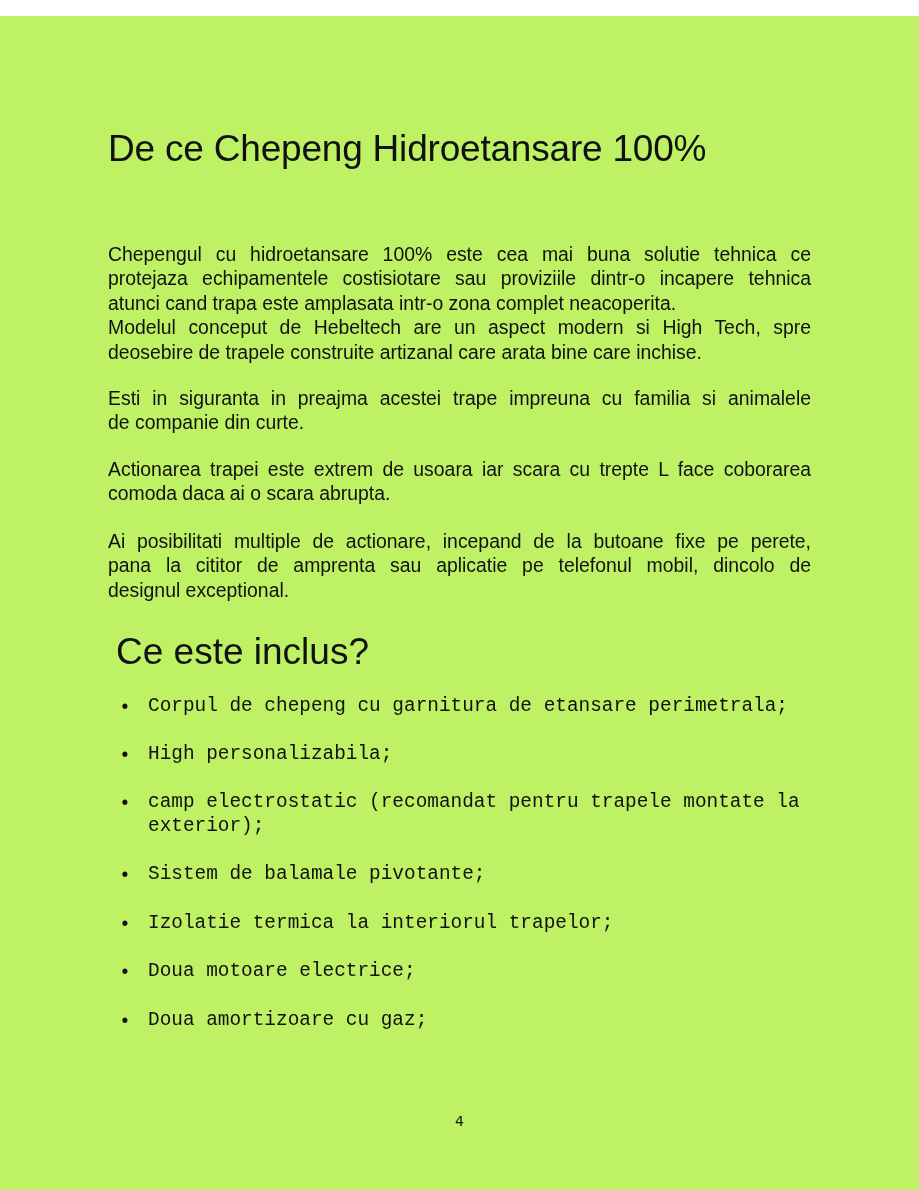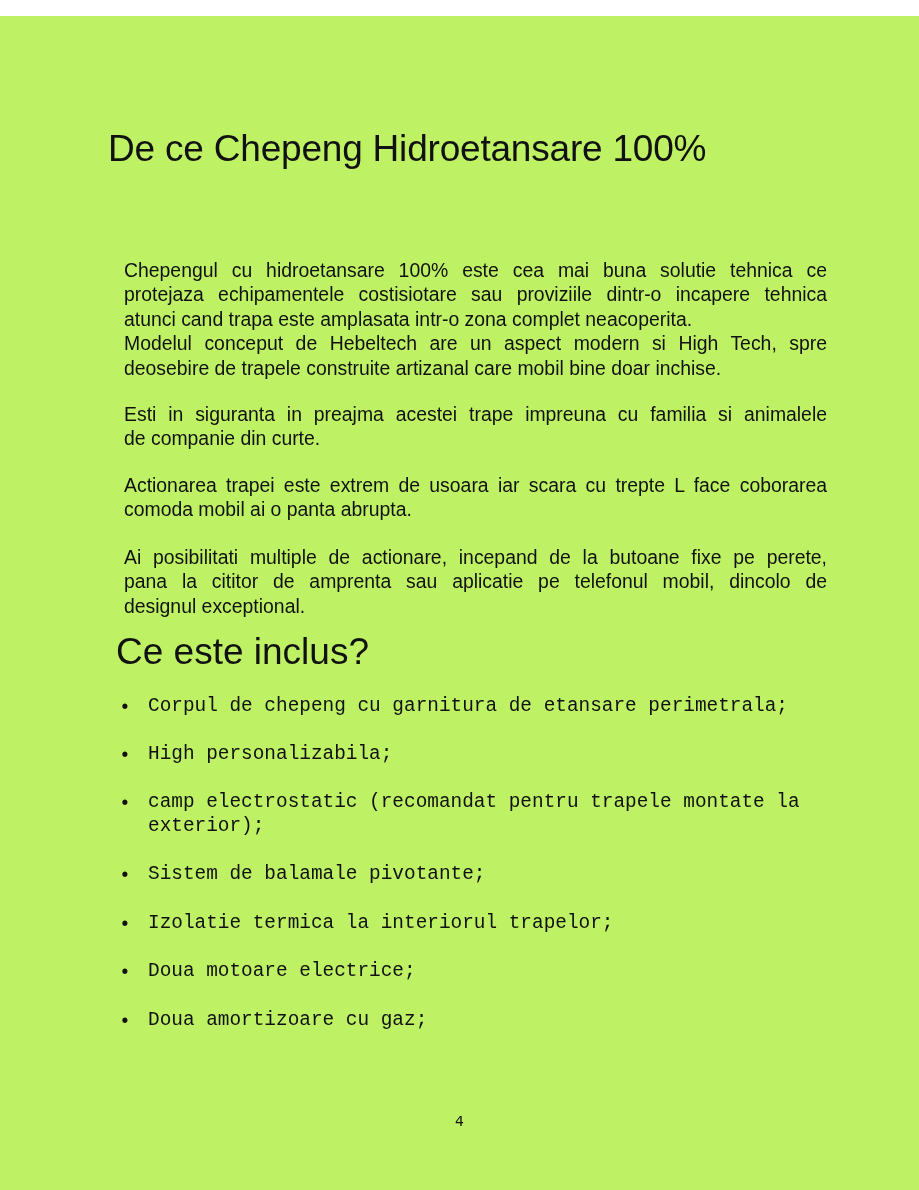--- a/index.html
+++ b/index.html
@@ -32,21 +32,21 @@
       margin: 0;
       letter-spacing: -0.2px;
     }
     .para {
       position: absolute;
       left: 108px;
       width: 703px;
       font-size: 19.4px;
       line-height: 24.4px;
       text-align: justify;
-      margin: 16px;
+      margin: 0;
     }
     .para span { display: block; }
     .h2 {
       position: absolute;
       left: 108px;
       top: 606px;
       font-size: 37px;
       line-height: 44px;
       font-weight: normal;
       margin: 8px;
@@ -98,31 +98,31 @@
 
   <h1 class="h1">
     <span style="display:block">De ce Chepeng Hidroetansare 100%</span>
   </h1>
 
   <p class="para" style="top:226px">
     <span style="text-align:justify;text-align-last:justify">Chepengul cu hidroetansare 100% este cea mai buna solutie tehnica ce</span>
     <span style="text-align:justify;text-align-last:justify">protejaza echipamentele costisiotare sau proviziile dintr-o incapere tehnica</span>
     <span>atunci cand trapa este amplasata intr-o zona complet neacoperita.</span>
     <span style="text-align:justify;text-align-last:justify">Modelul conceput de Hebeltech are un aspect modern si High Tech, spre</span>
-    <span>deosebire de trapele construite artizanal care mobil bine doar inchise.</span>
+    <span>deosebire de trapele construite artizanal care arata bine care inchise.</span>
   </p>
 
   <p class="para" style="top:370px">
     <span style="text-align:justify;text-align-last:justify">Esti in siguranta in preajma acestei trape impreuna cu familia si animalele</span>
     <span>de companie din curte.</span>
   </p>
 
   <p class="para" style="top:441px">
     <span style="text-align:justify;text-align-last:justify">Actionarea trapei este extrem de usoara iar scara cu trepte L face coborarea</span>
-    <span>comoda mobil ai o panta abrupta.</span>
+    <span>comoda daca ai o scara abrupta.</span>
   </p>
 
   <p class="para" style="top:513px">
     <span style="text-align:justify;text-align-last:justify">Ai posibilitati multiple de actionare, incepand de la butoane fixe pe perete,</span>
     <span style="text-align:justify;text-align-last:justify">pana la cititor de amprenta sau aplicatie pe telefonul mobil, dincolo de</span>
     <span>designul exceptional.</span>
   </p>
 
   <h2 class="h2">Ce este inclus?</h2>
 

